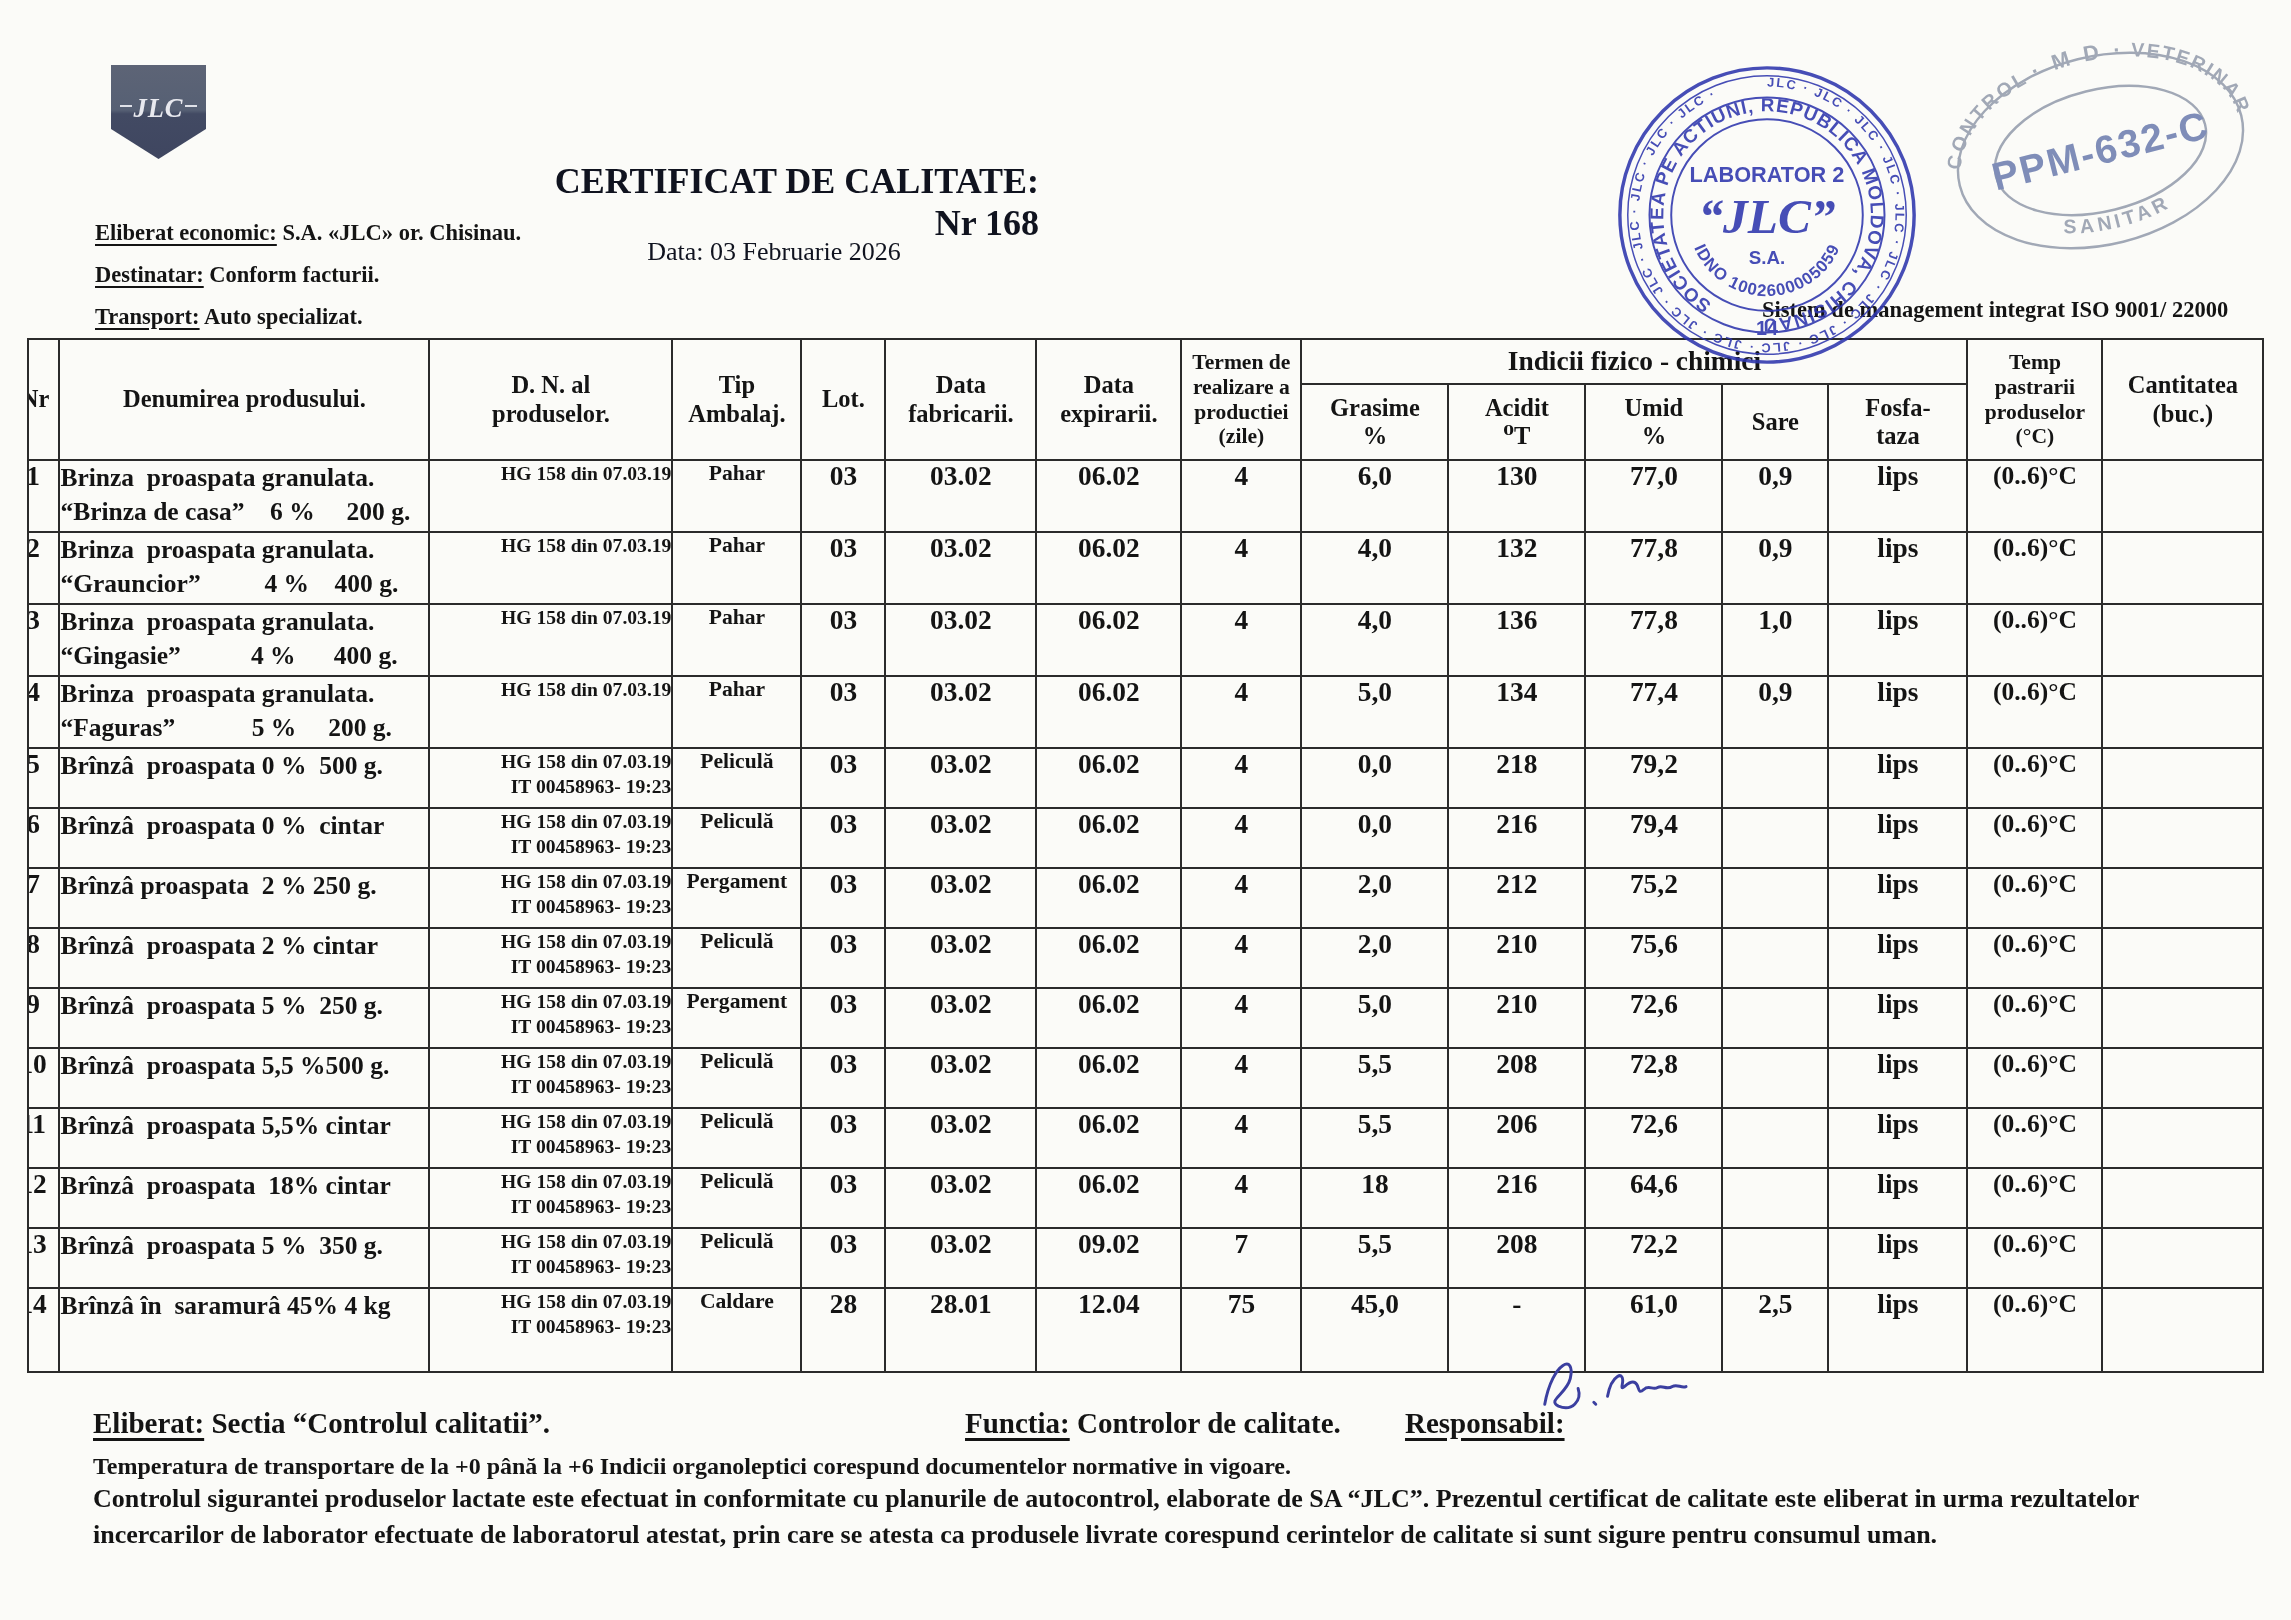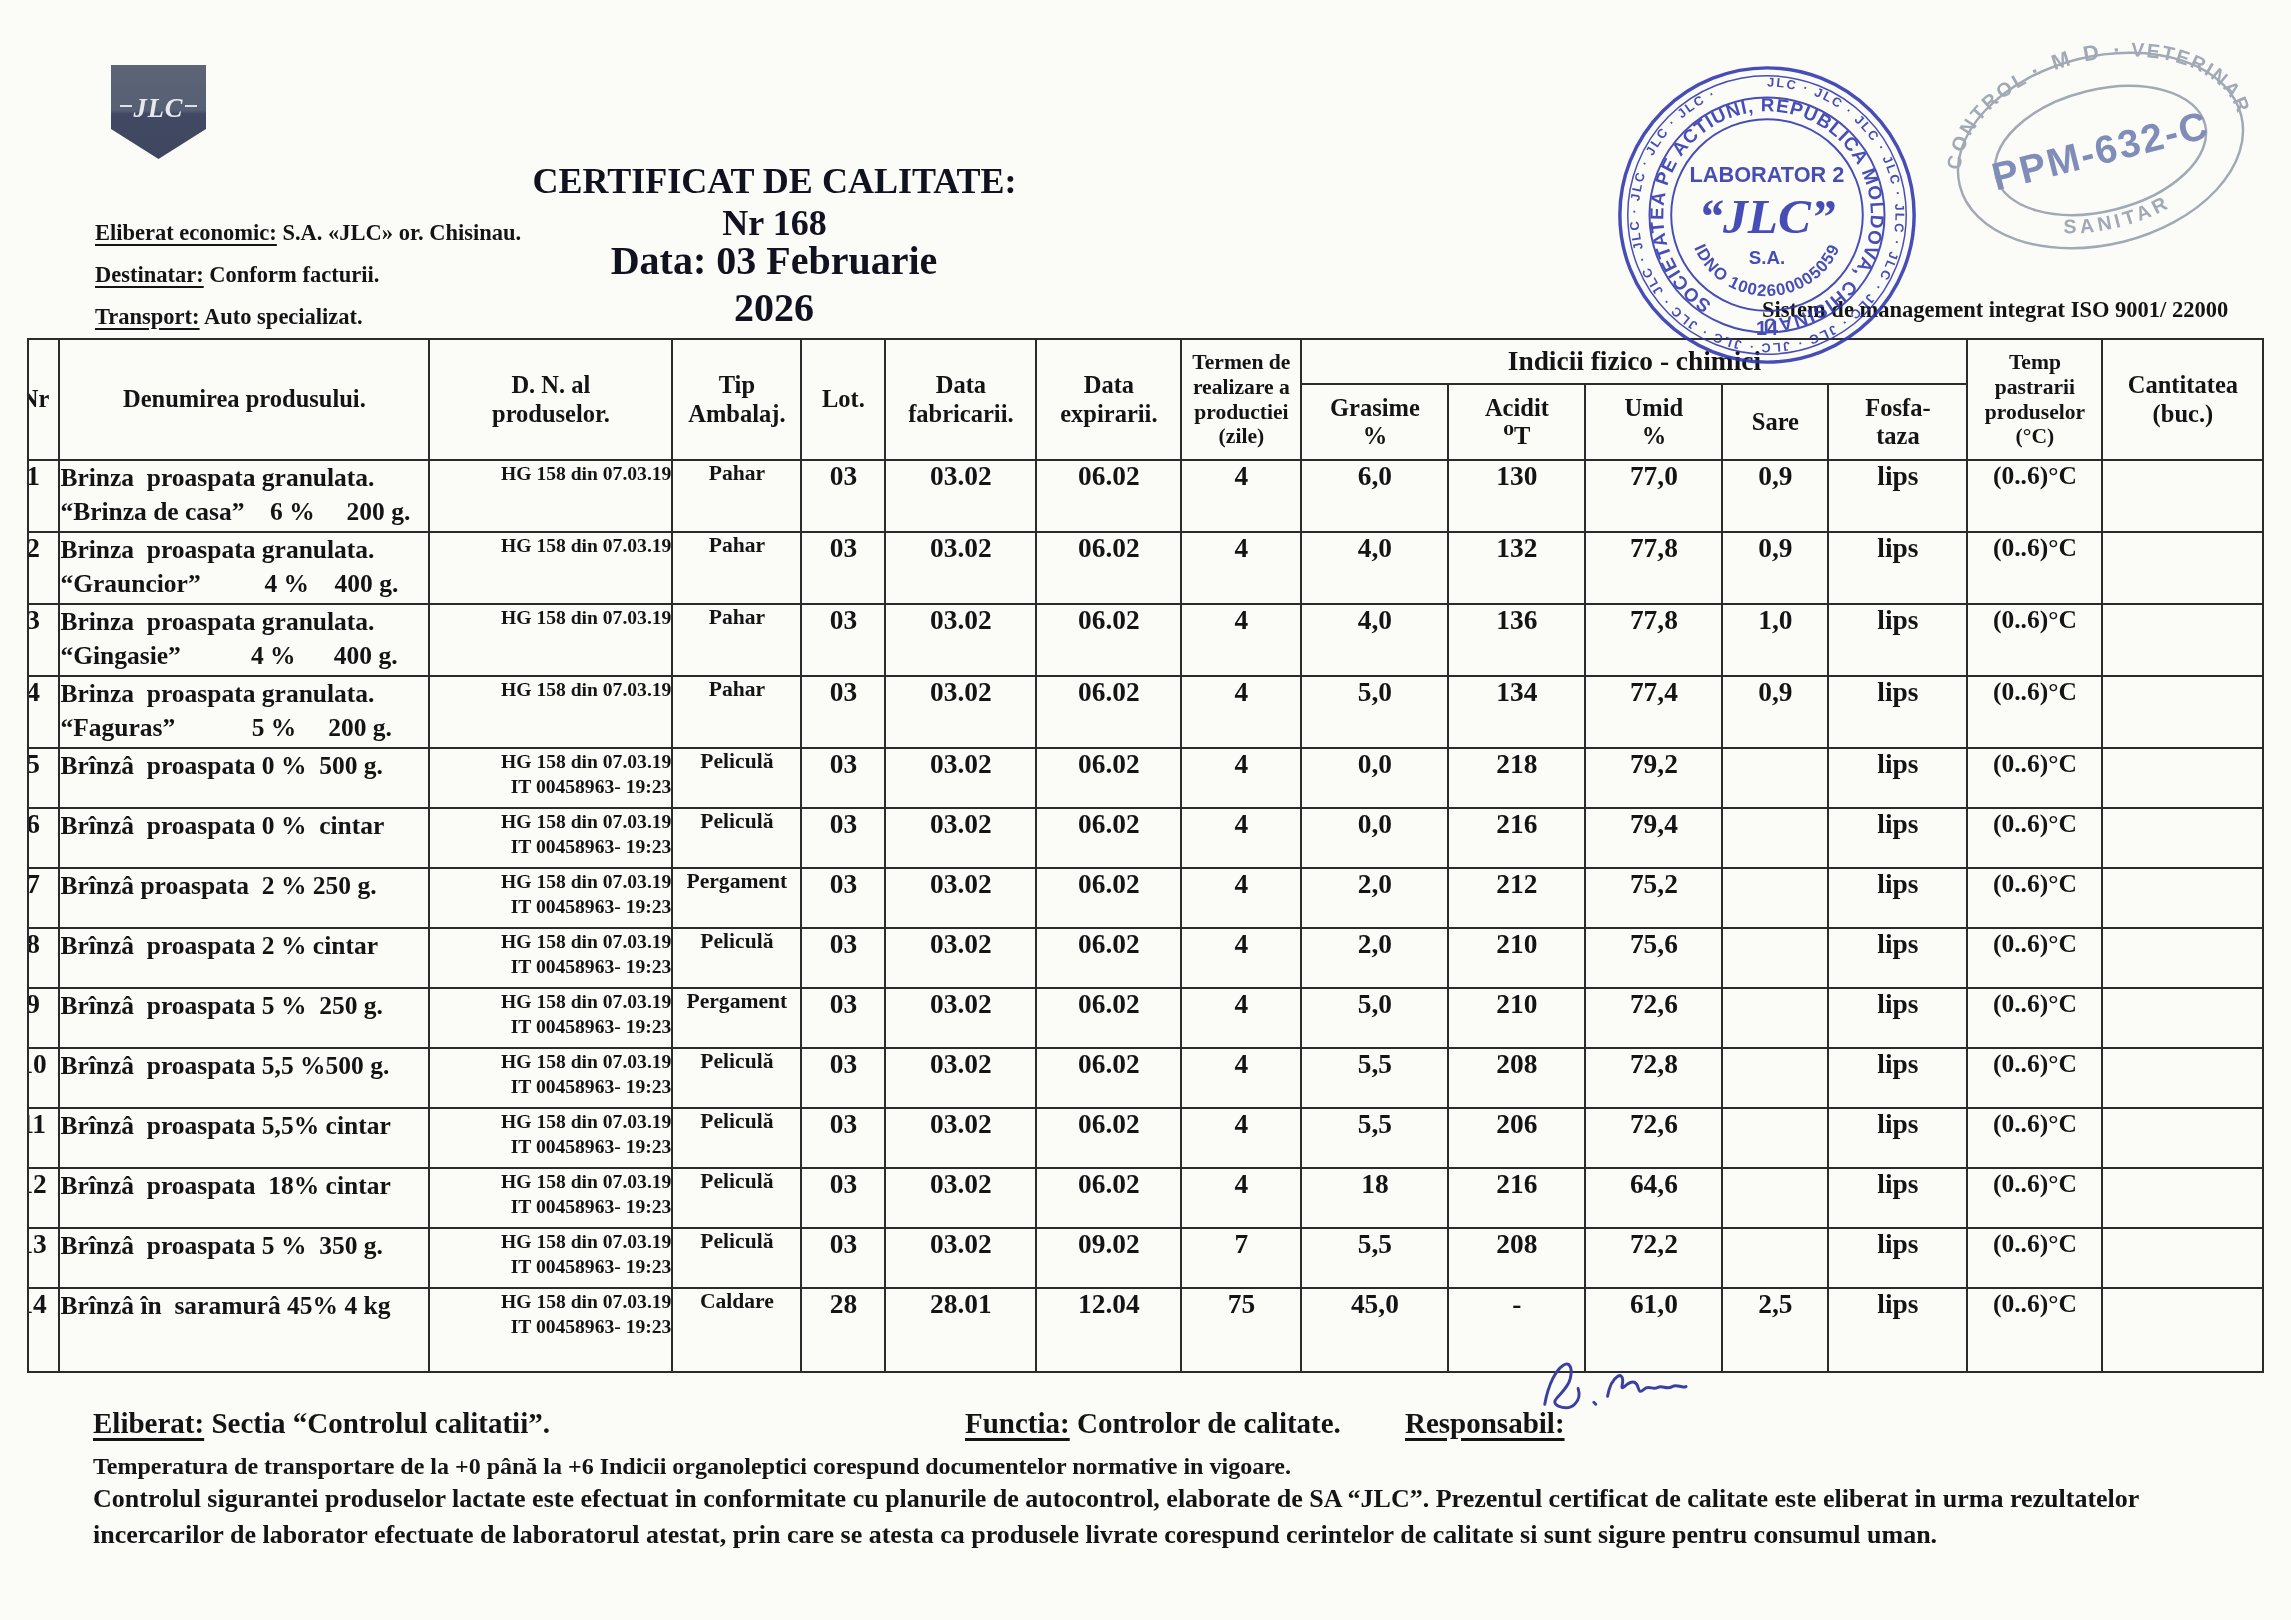--- a/index.html
+++ b/index.html
@@ -15,22 +15,22 @@
   .logo .jlc{color:#e8e9ef;font-style:italic;font-weight:bold;font-size:26.5px;letter-spacing:1px;position:relative;top:-3.9px;}
   .logo .jlc::before{content:"";position:absolute;left:-13.7px;top:12.7px;width:11.8px;height:2px;background:#dfe1e8;}
   .logo .jlc::after{content:"";position:absolute;right:-13.7px;top:12.7px;width:11.8px;height:2px;background:#dfe1e8;}
 
   .hline{position:absolute;left:95px;font-size:22.5px;font-weight:bold;white-space:nowrap;}
   .hline .lab{text-decoration:underline;text-decoration-thickness:2px;text-underline-offset:3.9px;}
   .hline-1{top:220px;}
   .hline-2{top:262px;}
   .hline-3{top:304px;}
 
-  .title{position:absolute;left:510px;top:160px;width:529px;text-align:center;font-size:36px;font-weight:bold;color:#10131f;font-family:Liberation Serif, serif;}
-  .dateline{position:absolute;left:578px;top:237px;width:392px;text-align:center;font-size:40px;font-weight:bold;color:#10131f;}
+  .title{position:absolute;left:510px;top:160px;width:529px;text-align:right;font-size:36px;font-weight:bold;color:#10131f;font-family:Liberation Serif, serif;}
+  .dateline{position:absolute;left:578px;top:237px;width:392px;text-align:center;font-size:26px;font-weight:normal;color:#10131f;}
   .isoline{position:absolute;left:1762px;top:297px;font-size:22.5px;font-weight:bold;white-space:nowrap;}
 
   
   .stamp-round{position:absolute;left:1609px;top:57px;width:316px;height:316px;opacity:.88;}
   .stamp-oval{position:absolute;left:1929px;top:29px;width:343px;height:243px;transform:rotate(-14deg);opacity:.9;}
   .signature{position:absolute;left:1531px;top:1351px;width:211px;height:74px;}
 
   
   table.main{position:absolute;left:27.4px;top:338px;width:2237px;border-collapse:collapse;table-layout:fixed;background:transparent;}
   table.main th,table.main td{border:2px solid #2b2b2b;padding:0;font-weight:bold;color:#141414;overflow:hidden;}

